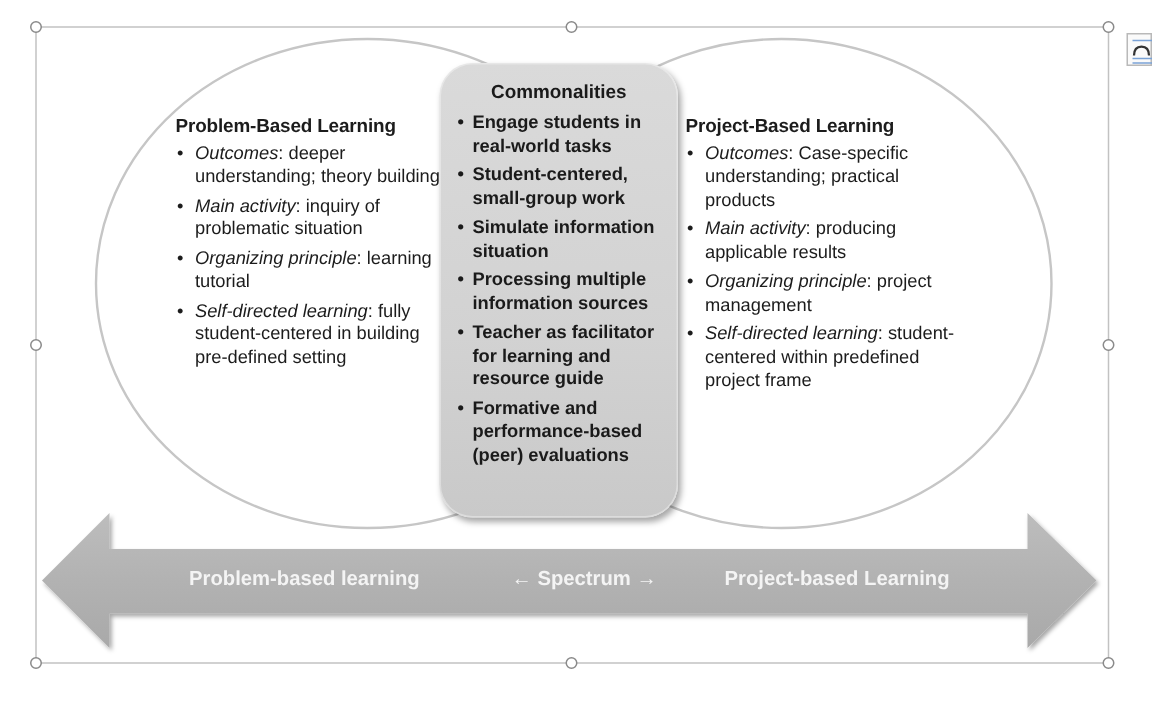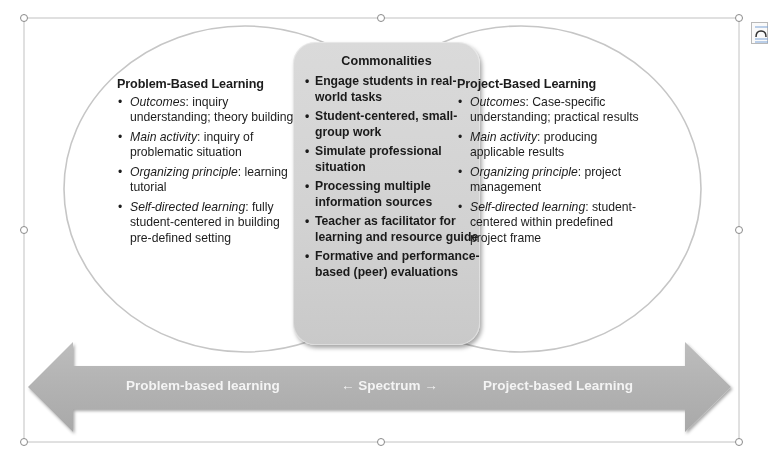--- a/index.html
+++ b/index.html
@@ -5,21 +5,21 @@
   html, body { margin:0; padding:0; background:#ffffff; }
   body { width:768px; height:468px; position:relative; overflow:hidden;
          font-family:"Liberation Sans", "DejaVu Sans", sans-serif; color:#1a1a1a; }
   svg.canvas { position:absolute; left:0; top:0; }
   .panel { position:absolute; font-size:12.2px; line-height:15.5px; color:#1c1c1c; }
   .panel h3 { margin:0 0 2px 0; font-size:12.6px; font-weight:bold; letter-spacing:-0.1px; }
   .panel ul { margin:0; padding:0; list-style:none; }
   .panel li { position:relative; padding-left:13px; margin-bottom:4px; }
   .panel li::before { content:"\2022"; position:absolute; left:1px; top:0; }
   .panel em { }
-  .common { position:absolute; left:293px; top:42px; width:187px; height:303px;
+  .common { position:absolute; left:293px; top:42px; width:159px; height:303px;
             border-radius:22px;
             background:linear-gradient(180deg,#dadada 0%,#d2d2d2 60%,#c9c9c9 100%);
             box-shadow: 2px 3px 4px rgba(0,0,0,0.35), inset 0 0 0 1px rgba(255,255,255,0.35); }
   .common h3 { text-align:center; margin:12px 0 6px 0; font-size:12.6px; }
   .common ul { margin:0; padding:0 0 0 12px; list-style:none; }
   .common li { position:relative; padding-left:10px; margin-bottom:4px; font-size:12.2px; line-height:15.5px;font-weight:bold; }
   .common li::before { content:"\2022"; position:absolute; left:0; top:0; }
   .arrow-label { position:absolute; color:#f4f4f4; font-weight:bold; font-size:13.5px; top:378px; white-space:nowrap; }
   .handle { position:absolute; width:8px; height:8px; border:1.5px solid #8a8a8a; border-radius:50%;
             background:#fff; box-sizing:border-box; }
@@ -45,43 +45,43 @@
 
   <ellipse cx="245" cy="189" rx="181" ry="163" fill="none" stroke="#c6c6c6" stroke-width="1.6"></ellipse>
   <ellipse cx="521" cy="189" rx="180" ry="163" fill="none" stroke="#c6c6c6" stroke-width="1.6"></ellipse>
 
   <path filter="url(#arrowShadow)" fill="url(#arrowGrad)" d="M28,387 L73,342 L73,366 L685,366 L685,342 L731,387 L685,432 L685,409 L73,409 L73,432 Z"></path>
 </svg>
 
 <div class="panel" style="left:117px; top:77px; width:180px;">
   <h3>Problem-Based Learning</h3>
   <ul>
-    <li><em>Outcomes</em><span>: inquiry understanding; theory building</span></li>
+    <li><em>Outcomes</em><span>: deeper understanding; theory building</span></li>
     <li><em>Main activity</em><span>: inquiry of problematic situation</span></li>
     <li><em>Organizing principle</em><span>: learning tutorial</span></li>
     <li><em>Self-directed learning</em><span>: fully student-centered in building pre-defined setting</span></li>
   </ul>
 </div>
 
 <div class="common">
   <h3>Commonalities</h3>
   <ul>
     <li>Engage students in real-world tasks</li>
     <li>Student-centered, small-group work</li>
-    <li>Simulate professional situation</li>
+    <li>Simulate information situation</li>
     <li>Processing multiple information sources</li>
     <li>Teacher as facilitator for learning and resource guide</li>
     <li>Formative and performance-based (peer) evaluations</li>
   </ul>
 </div>
 
 <div class="panel" style="left:457px; top:77px; width:190px;">
   <h3>Project-Based Learning</h3>
   <ul>
-    <li><em>Outcomes</em><span>: Case-specific understanding; practical results</span></li>
+    <li><em>Outcomes</em><span>: Case-specific understanding; practical products</span></li>
     <li><em>Main activity</em><span>: producing applicable results</span></li>
     <li><em>Organizing principle</em><span>: project management</span></li>
     <li><em>Self-directed learning</em><span>: student-centered within predefined project frame</span></li>
   </ul>
 </div>
 
 <div class="arrow-label" style="left:126px;">Problem-based learning</div>
 <div class="arrow-label" style="left:341px;text-align:right;">← Spectrum →</div>
 <div class="arrow-label" style="left:483px;">Project-based Learning</div>
 

